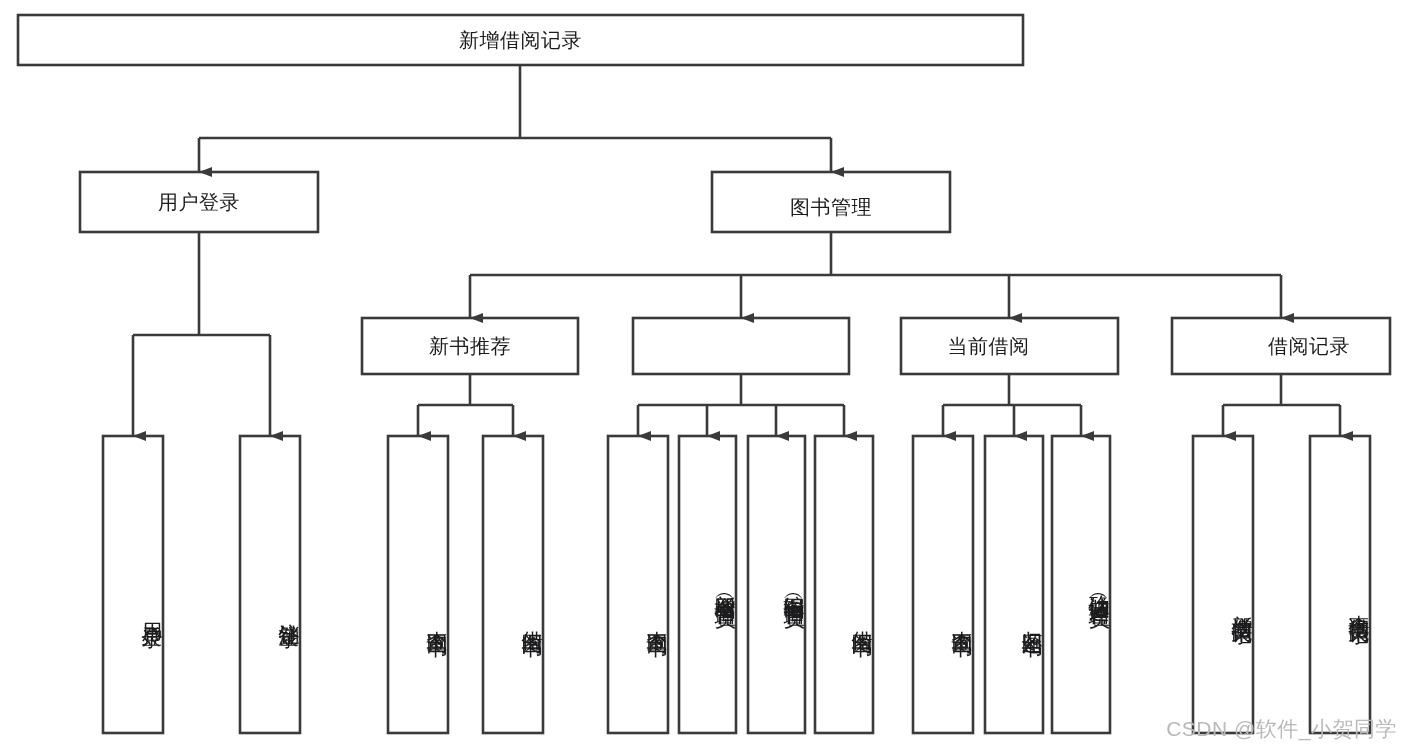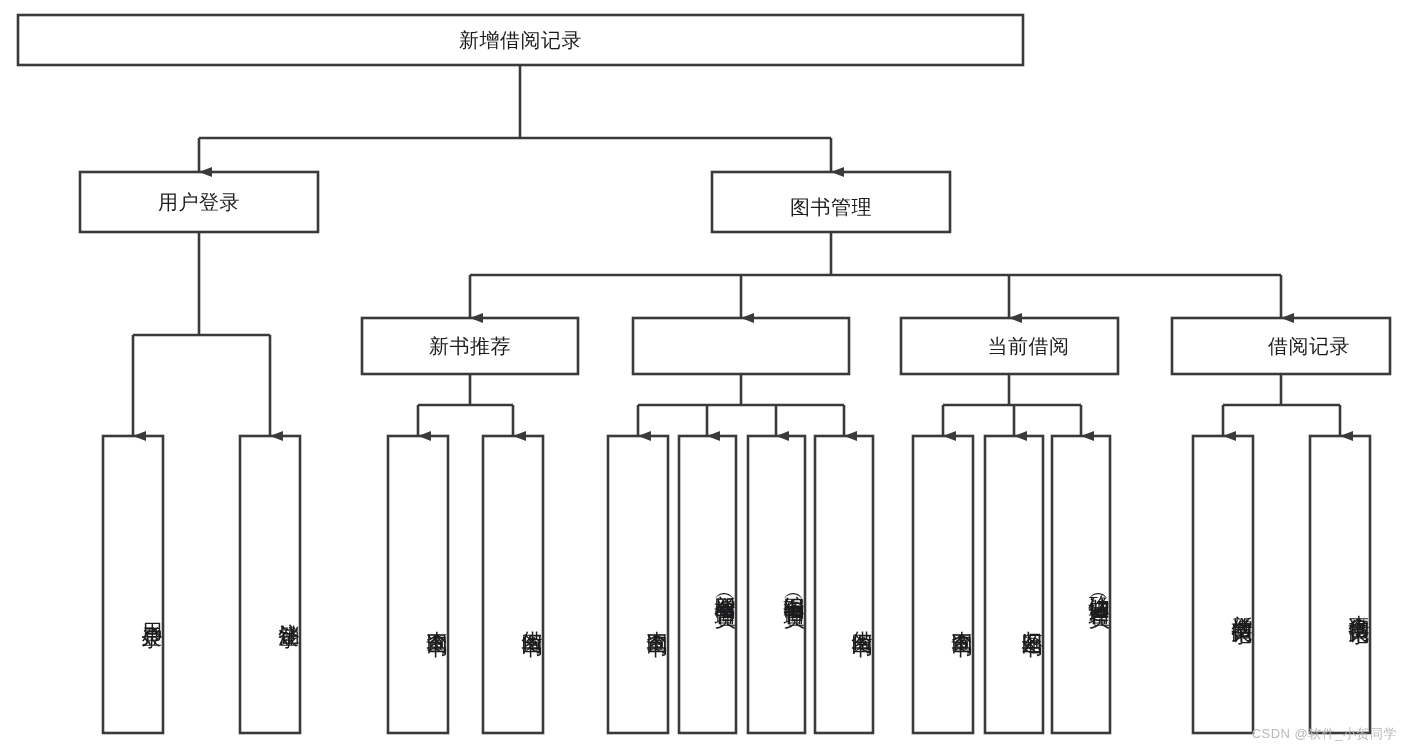--- a/index.html
+++ b/index.html
@@ -62,21 +62,21 @@
     writing-mode: vertical-rl;
     text-orientation: upright;
     letter-spacing: 2px;
     line-height: 1;
     pointer-events: none;
   }
   .watermark {
     position: absolute;
     right: 8px;
     bottom: 4px;
-    font-size: 13px;
+    font-size: 21px;
     color: #b9b9bb;
     letter-spacing: 0.5px;
     white-space: nowrap;
   }
 </style>
 </head>
 <body>
 
 <div id="diagram-root">
 
@@ -155,21 +155,21 @@
     <path class="edge-line" d="M1223,405 L1223,436" marker-end="url(#arrowdown)"></path>
     <path class="edge-line" d="M1340,405 L1340,436" marker-end="url(#arrowdown)"></path>
   </svg>
 
   <div class="node-label-h" style="left:18px; top:15px; width:1005px; height:50px;">新增借阅记录</div>
 
   <div class="node-label-h" style="left:80px; top:172px; width:238px; height:60px;">用户登录</div>
   <div class="node-label-h" style="left:712px; top:172px; width:238px; height:70px;">图书管理</div>
 
   <div class="node-label-h" style="left:362px; top:318px; width:216px; height:56px;">新书推荐</div>
-  <div class="node-label-h" style="left:901px; top:318px; width:175px; height:56px;margin-left:40px;">当前借阅</div>
+  <div class="node-label-h" style="left:901px; top:318px; width:175px; height:56px;">当前借阅</div>
   <div class="node-label-h" style="left:1172px; top:318px; width:218px; height:56px;margin-left:28px;">借阅记录</div>
 
   <div class="node-label-v" style="left:103px; top:490px; width:60px; height:240px;">用户登录</div>
   <div class="node-label-v" style="left:240px; top:490px; width:60px; height:240px;">注销登录</div>
 
   <div class="node-label-v" style="left:388px; top:505px; width:60px; height:225px;">查询图书</div>
   <div class="node-label-v" style="left:483px; top:505px; width:60px; height:225px;">借阅图书</div>
 
   <div class="node-label-v" style="left:608px; top:505px; width:60px; height:225px;">查询图书</div>
   <div class="node-label-v" style="left:679px; top:444px; width:57px; height:286px;">新增图书（管理员）</div>

